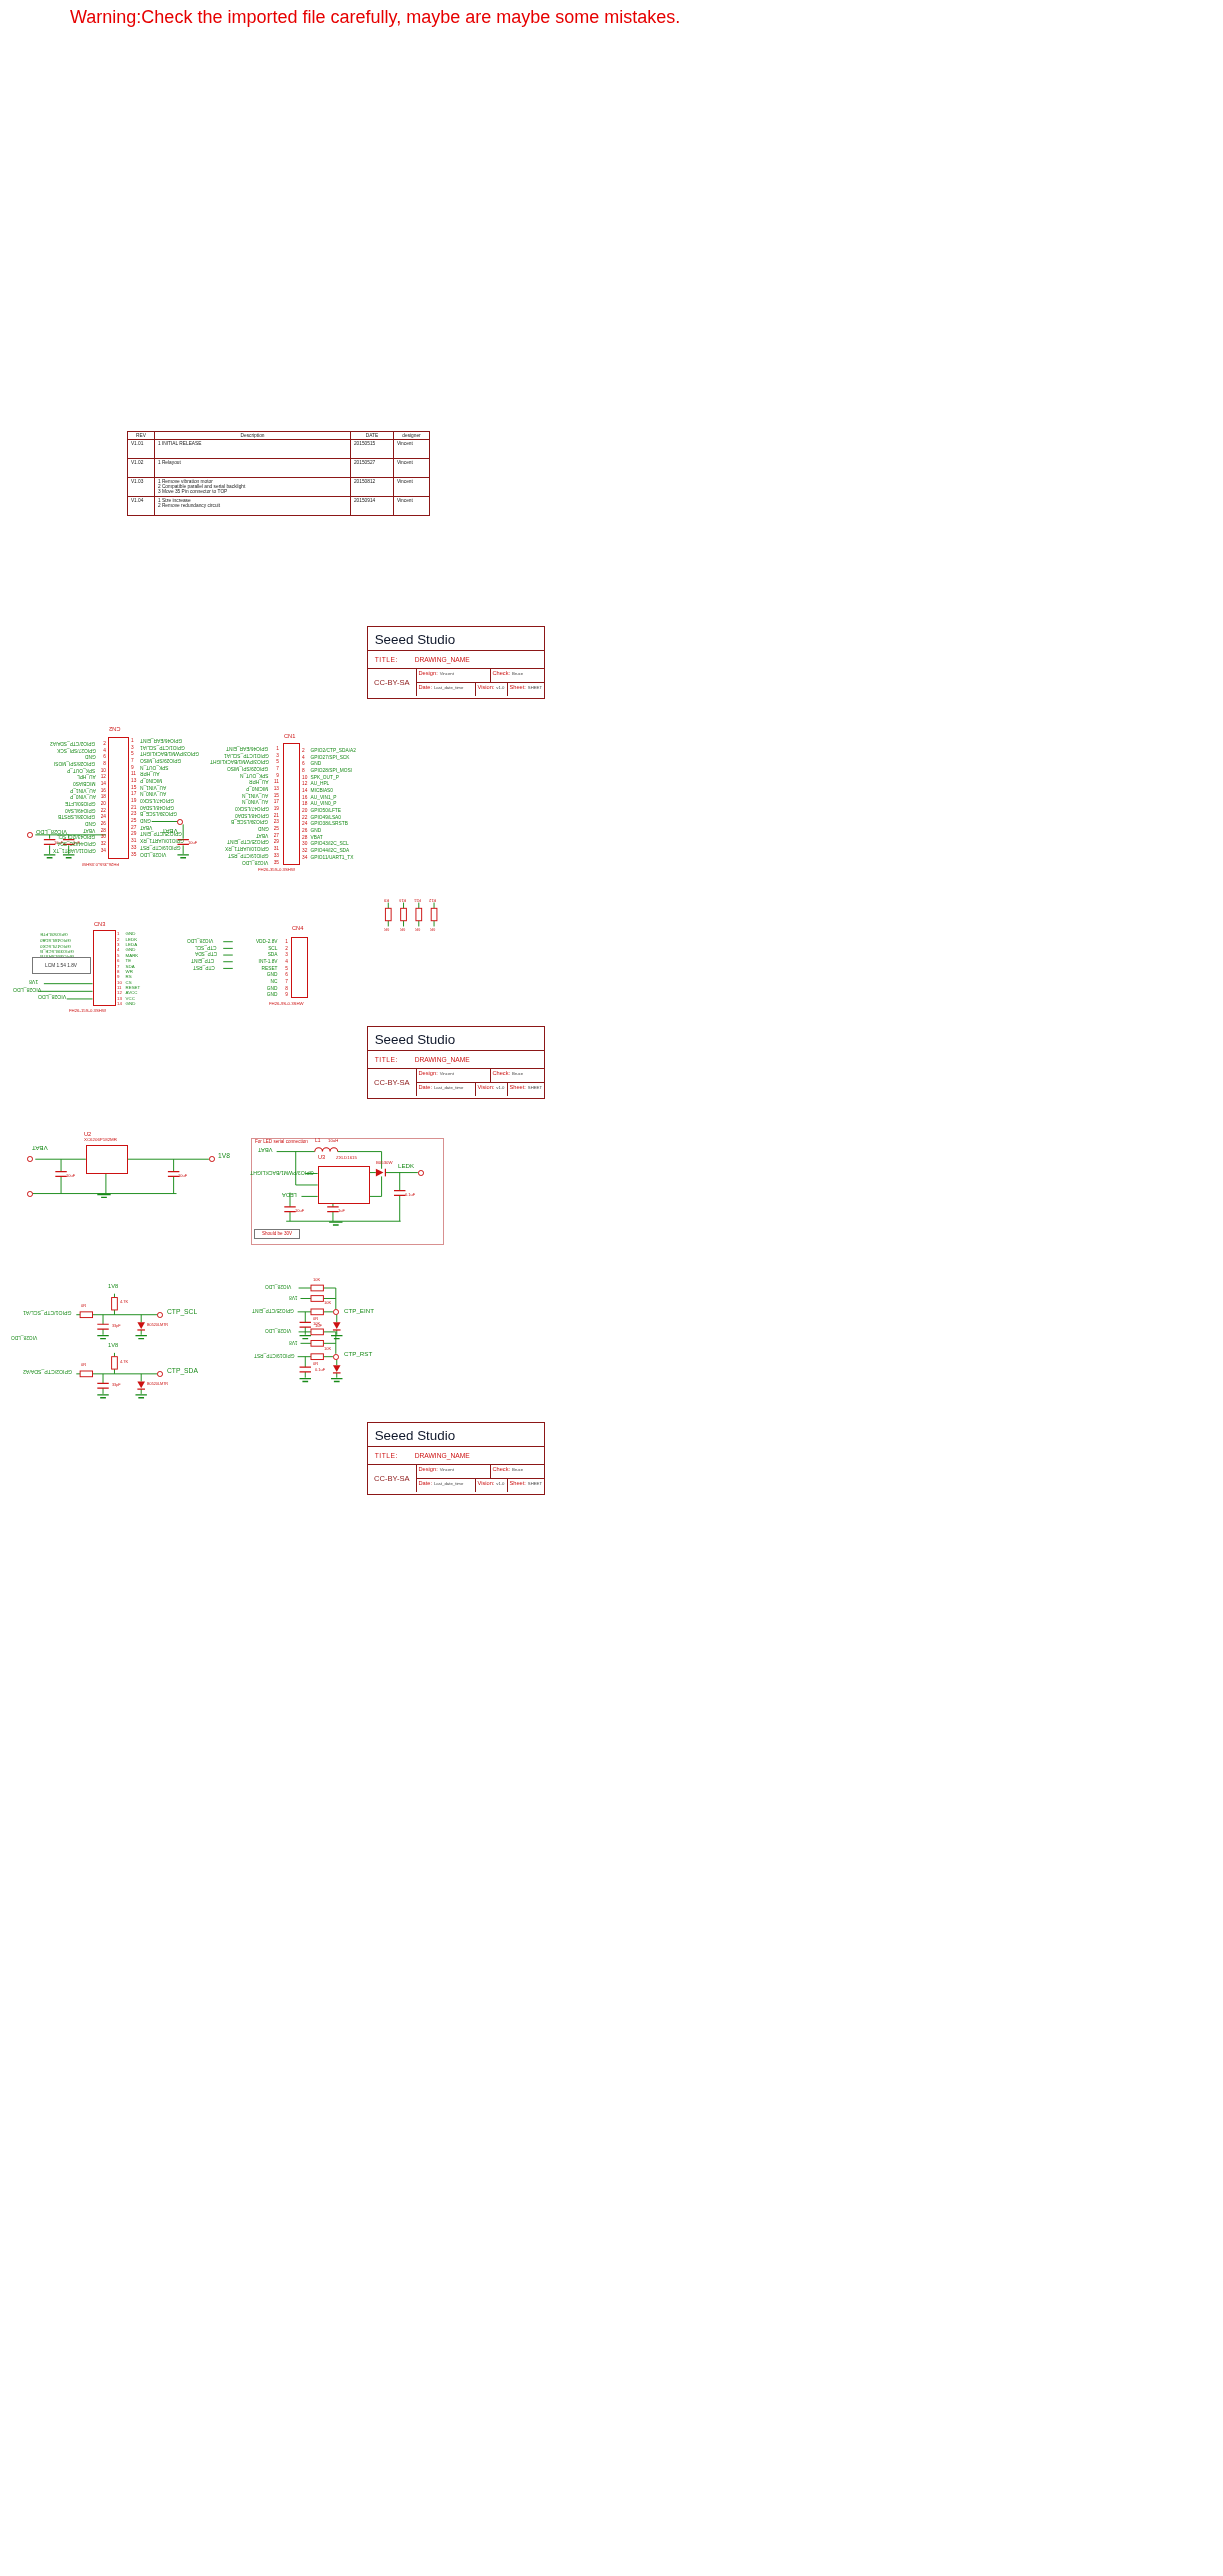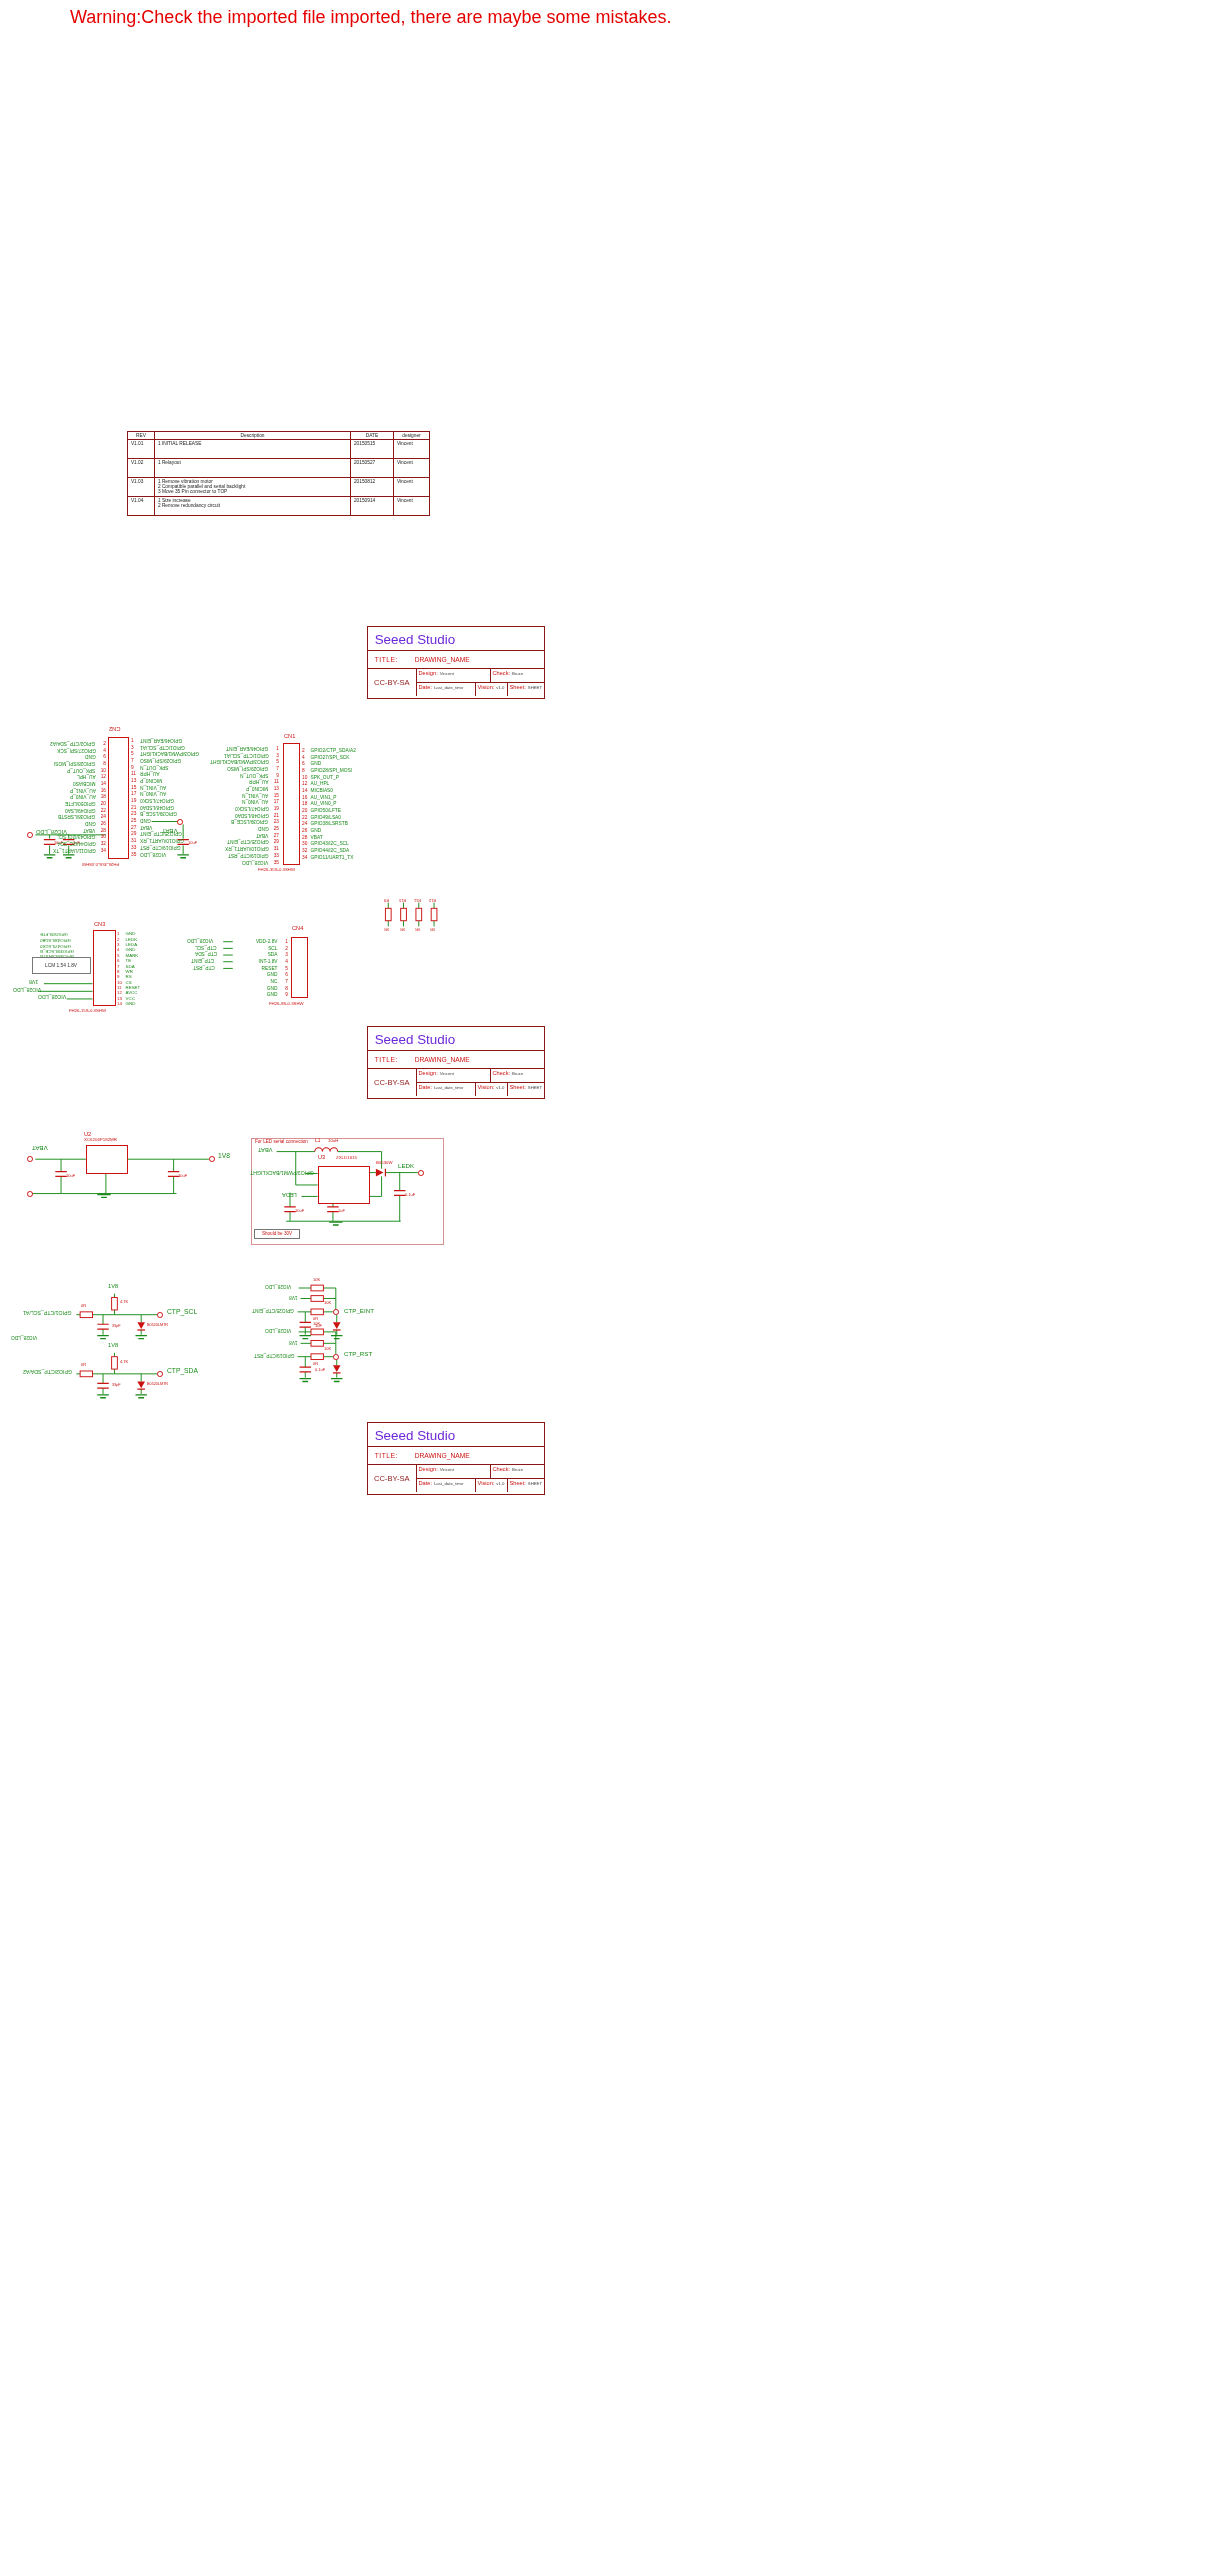--- a/index.html
+++ b/index.html
@@ -26,21 +26,21 @@
   .pins.lside .prow .num{width:8.6px;text-align:right;}
   .pins.fliplbl .prow .lbl{transform:rotate(180deg);}
   
   .rev{position:absolute;border-collapse:collapse;font-size:4.8px;color:#222;background:#fff;table-layout:fixed;}
   .rev th,.rev td{border:1px solid #8c1717;padding:1px 2.9px;vertical-align:top;font-weight:normal;text-align:left;}
   .rev th{text-align:center;}
   .rev td{height:19px;}
   .rev td.desc{white-space:pre-line;}
   
   .tb{position:absolute;width:178px;height:73px;border:1.1px solid #8c1717;background:#fff;}
-  .tb .co{height:24px;border-bottom:1.1px solid #8c1717;color:#6d28d9;font-size:13.4px;padding:4.8px 0 0 6.7px;}
+  .tb .co{height:24px;border-bottom:1.1px solid #8c1717;color:#0f172a;font-size:13.4px;padding:4.8px 0 0 6.7px;}
   .tb .ti{height:18px;border-bottom:1.1px solid #8c1717;display:flex;align-items:center;font-size:6.7px;color:#cc1111;}
   .tb .ti .l{margin-left:6.7px;width:40px;letter-spacing:0.5px;}
   .tb .bt{display:flex;height:27px;}
   .tb .cc{width:53px;border-right:1.1px solid #8c1717;display:flex;align-items:center;justify-content:center;color:#8c1717;font-size:7.6px;}
   .tb .gridr{flex:1;display:flex;flex-direction:column;}
   .tb .row{flex:1;display:flex;}
   .tb .row:first-child .cell{border-bottom:1.1px solid #8c1717;}
   .tb .cell{border-right:1.1px solid #8c1717;padding:1px 1.9px;font-size:5.7px;color:#cc1111;display:flex;gap:1.9px;align-items:flex-start;overflow:hidden;}
   .tb .cell:last-child{border-right:none;}
   .tb .cell .v{color:#444;font-size:4.3px;margin-top:1px;}
@@ -130,21 +130,21 @@
         <rect x="326" y="1372" width="13" height="6"></rect>
       <rect x="326" y="1393" width="13" height="6"></rect>
         <rect x="326" y="1405" width="13" height="6"></rect>
         <rect x="326" y="1419" width="13" height="6"></rect>
     </g>
     <g stroke="#cc1111" stroke-width="1.2" fill="none">
       <path d="M330,1207 a4,4 0 0 1 8,0 M338,1207 a4,4 0 0 1 8,0 M346,1207 a4,4 0 0 1 8,0"></path>
     </g>
   </svg>
 
-  <div class="warning">Warning:Check the imported file imported, there are maybe some mistakes.</div>
+  <div class="warning">Warning:Check the imported file carefully, maybe are maybe some mistakes.</div>
 
   <table class="rev" style="left:127px;top:431px;width:301px;">
     <colgroup>
         <col style="width:27px">
         <col style="width:196px">
         <col style="width:43px">
         <col style="width:36px">
       </colgroup>
     <thead>
       <tr>

